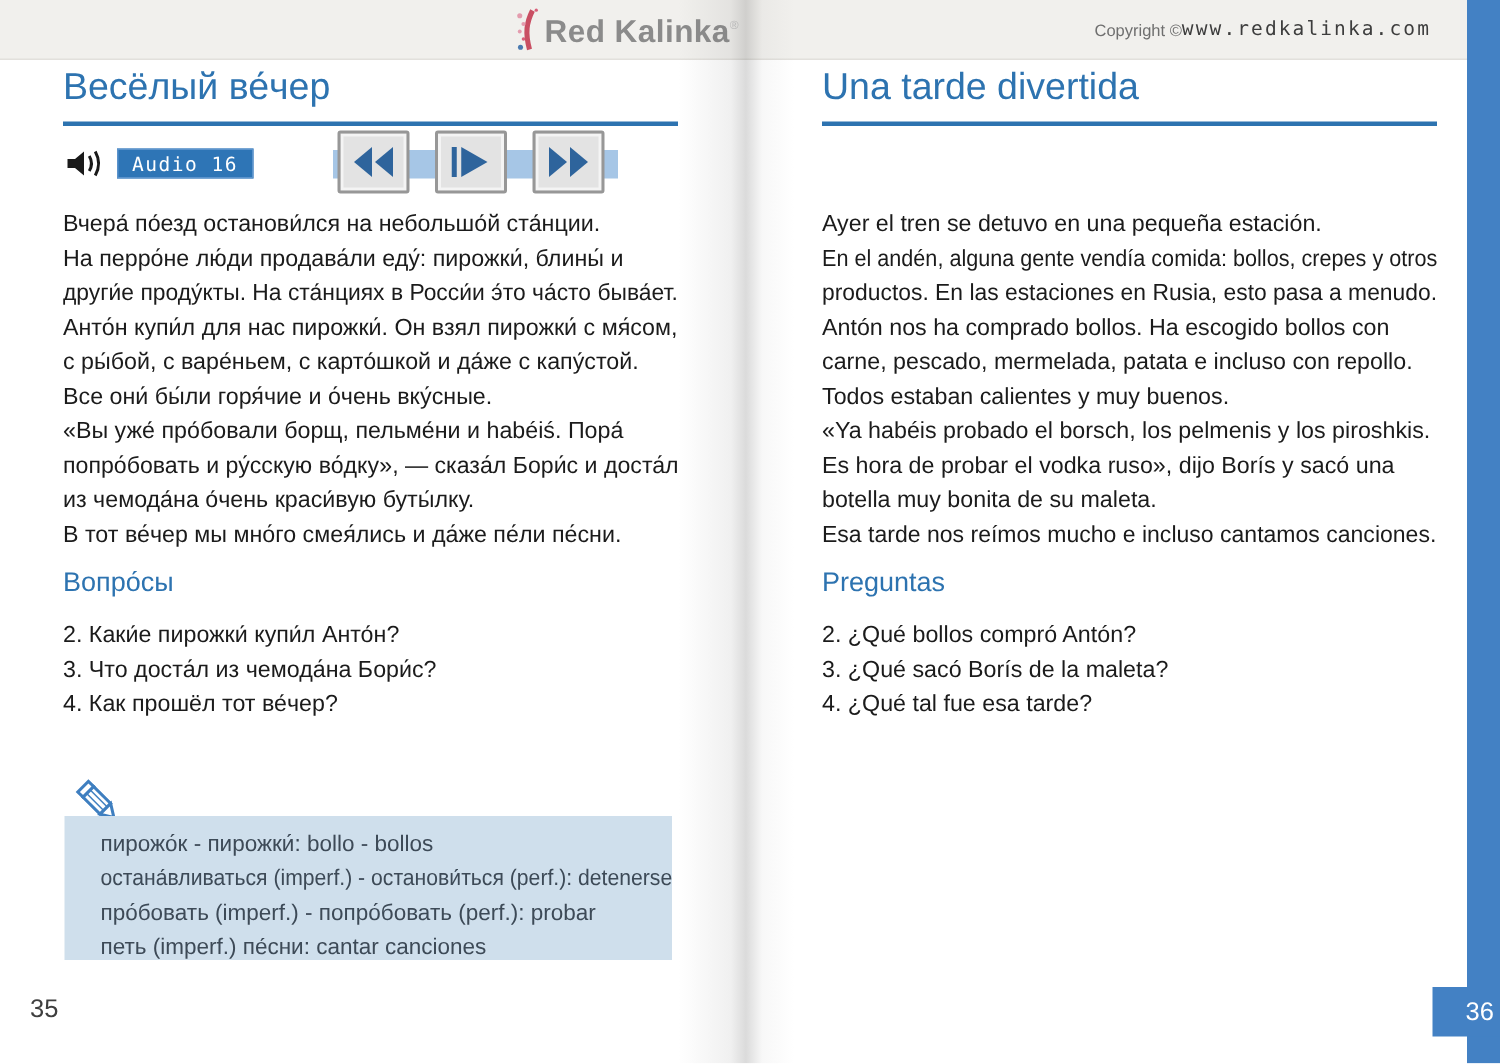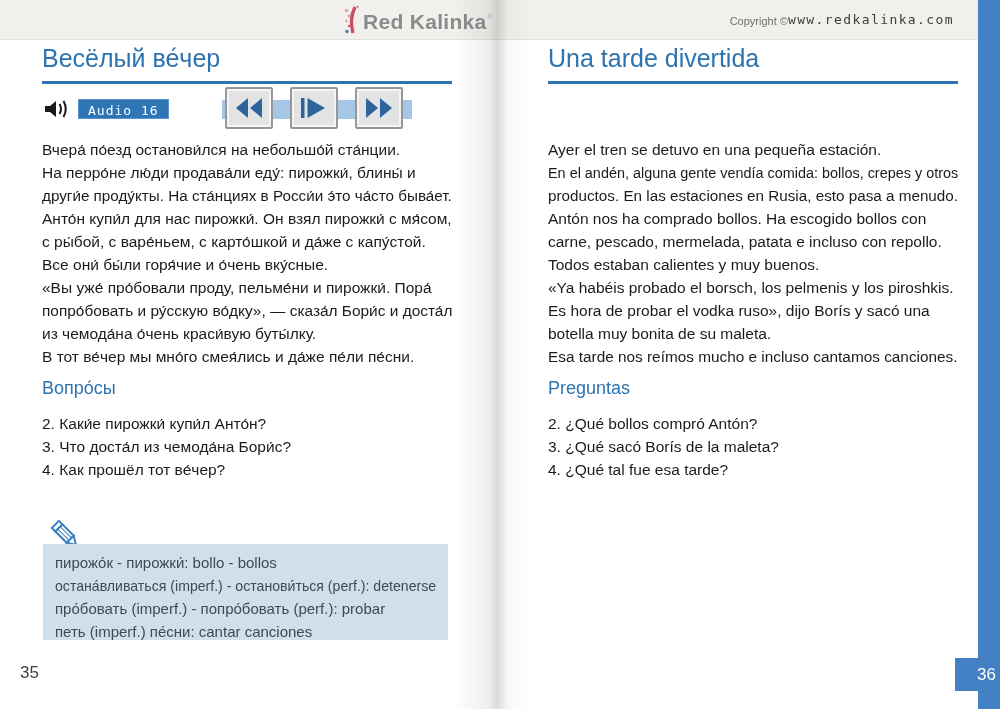--- a/index.html
+++ b/index.html
@@ -42,21 +42,21 @@
                display:flex; align-items:center; justify-content:center; padding:0; cursor:pointer;
                box-shadow:inset 0 0 0 2px #f4f4f4; }
   
   .story { position:absolute; left:0; top:138px; width:100%; }
   .line { display:block; white-space:nowrap; line-height:23px; font-size:15.5px; color:#1b1b1b; }
   .subhead { position:absolute; left:0; top:378px; margin:0; font-size:18px; font-weight:400; color:#2d73b0; }
   .questions { position:absolute; left:0; top:412px; width:100%; }
   
   .pencil-icon { position:absolute; left:5px; top:516px; }
   .vocab-box { position:absolute; left:1px; top:544px; width:405px; height:96px; background:#cfdfec;
-               box-sizing:border-box; padding:7px 12px; }
+               box-sizing:border-box; padding:7px 24px; }
   .vline { display:block; white-space:nowrap; line-height:23px; font-size:15px; color:#3d4a57; }
 </style>
 </head>
 <body>
 
 <div class="canvas">
 
   <div class="header">
     <div class="logo">
       <svg width="22" height="30" viewBox="0 0 22 30">
@@ -110,21 +110,21 @@
     </div>
 
     <div class="story">
 
     <div class="line fit-line">Вчера́ по́езд останови́лся на небольшо́й ста́нции.</div>
         <div class="line fit-line">На перро́не лю́ди продава́ли еду́: пирожки́, блины́ и</div>
         <div class="line fit-line" style="transform-origin: left center; transform: scaleX(0.983213);">други́е проду́кты. На ста́нциях в Росси́и э́то ча́сто быва́ет.</div>
         <div class="line fit-line">Анто́н купи́л для нас пирожки́. Он взял пирожки́ с мя́сом,</div>
         <div class="line fit-line">с ры́бой, с варе́ньем, с карто́шкой и да́же с капу́стой.</div>
         <div class="line fit-line">Все они́ бы́ли горя́чие и о́чень вку́сные.</div>
-        <div class="line fit-line">«Вы уже́ про́бовали проду, пельме́ни и пирожки́. Пора́</div>
+        <div class="line fit-line">«Вы уже́ про́бовали борщ, пельме́ни и habéiś. Пора́</div>
         <div class="line fit-line" style="transform-origin: left center; transform: scaleX(0.995146);">попро́бовать и ру́сскую во́дку», — сказа́л Бори́с и доста́л</div>
         <div class="line fit-line">из чемода́на о́чень краси́вую буты́лку.</div>
         <div class="line fit-line">В тот ве́чер мы мно́го смея́лись и да́же пе́ли пе́сни.</div>
       </div>
 
     <h2 class="subhead">Вопро́сы</h2>
     <div class="questions">
 
         <div class="line fit-line">2. Каки́е пирожки́ купи́л Анто́н?</div>
         <div class="line fit-line">3. Что доста́л из чемода́на Бори́с?</div>

